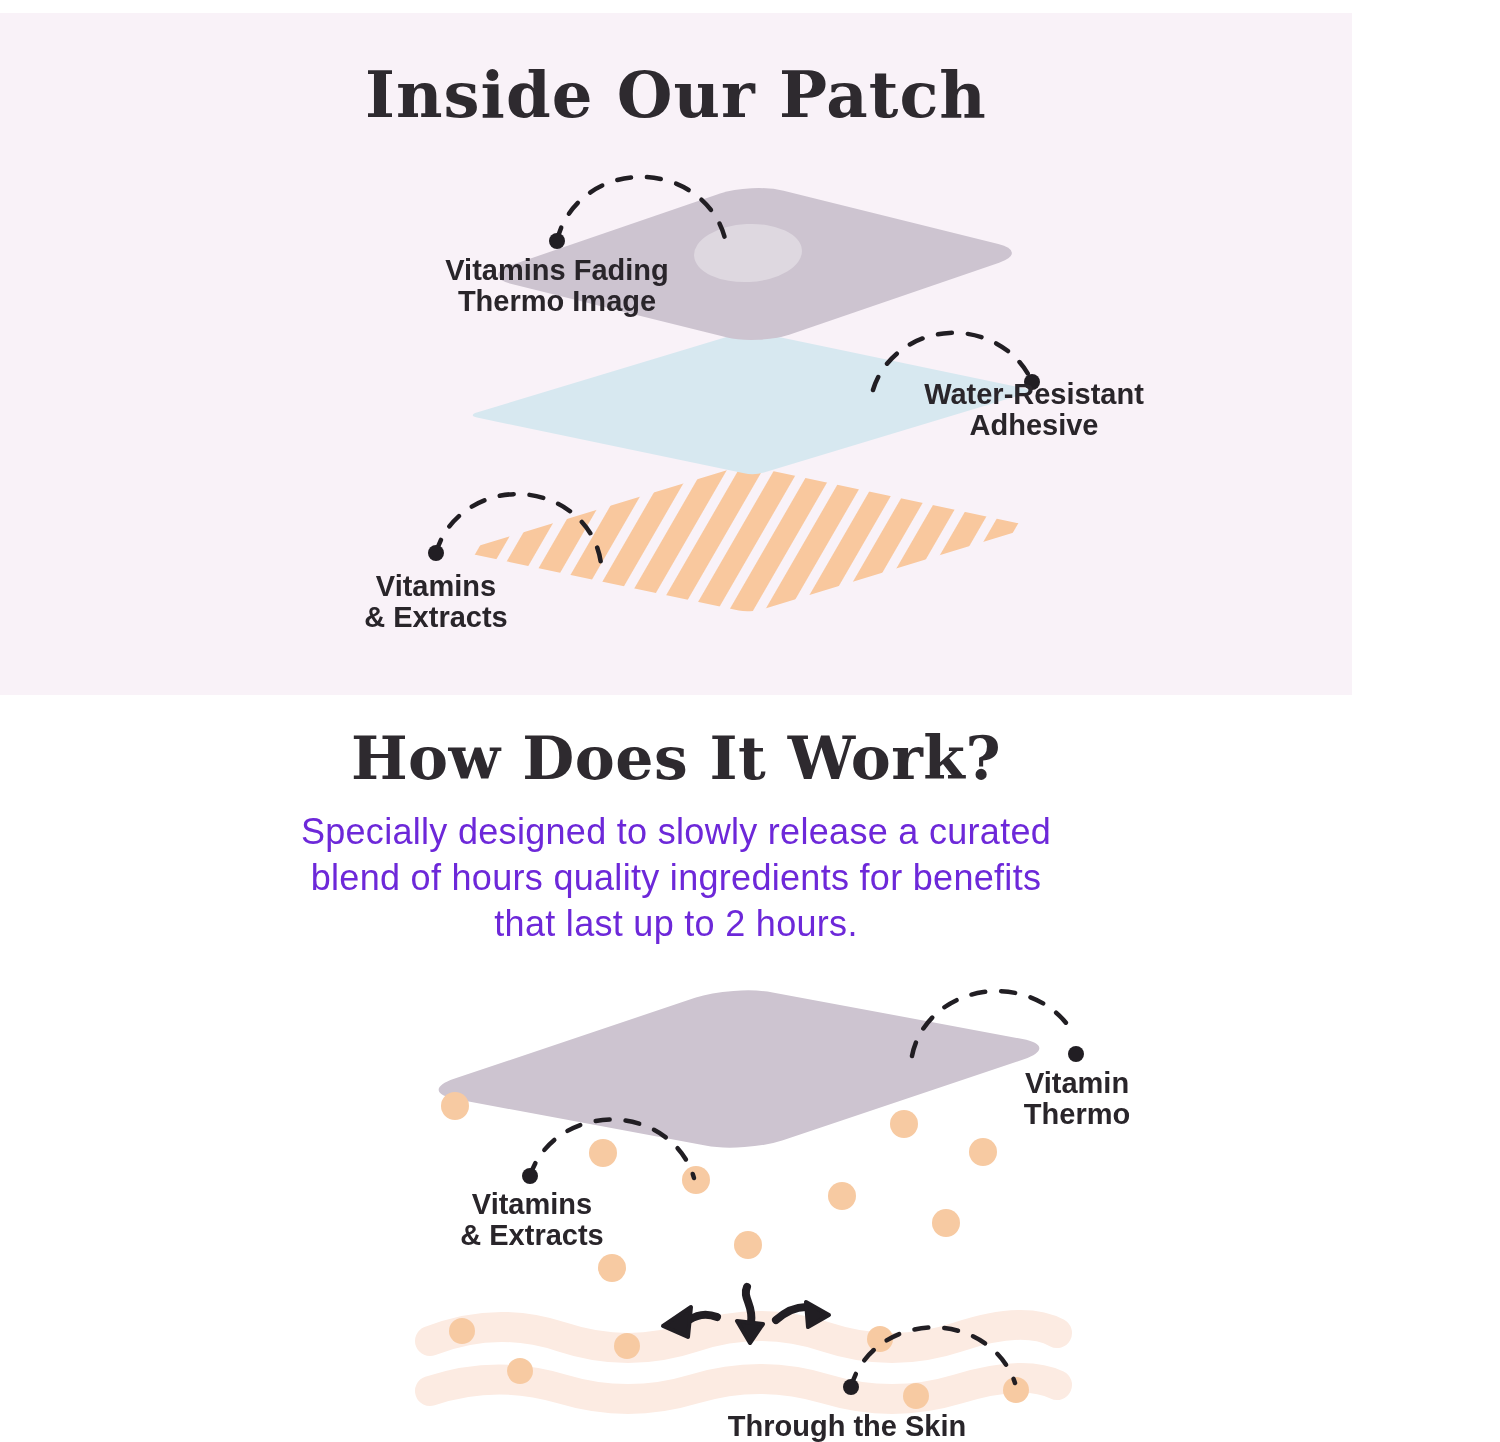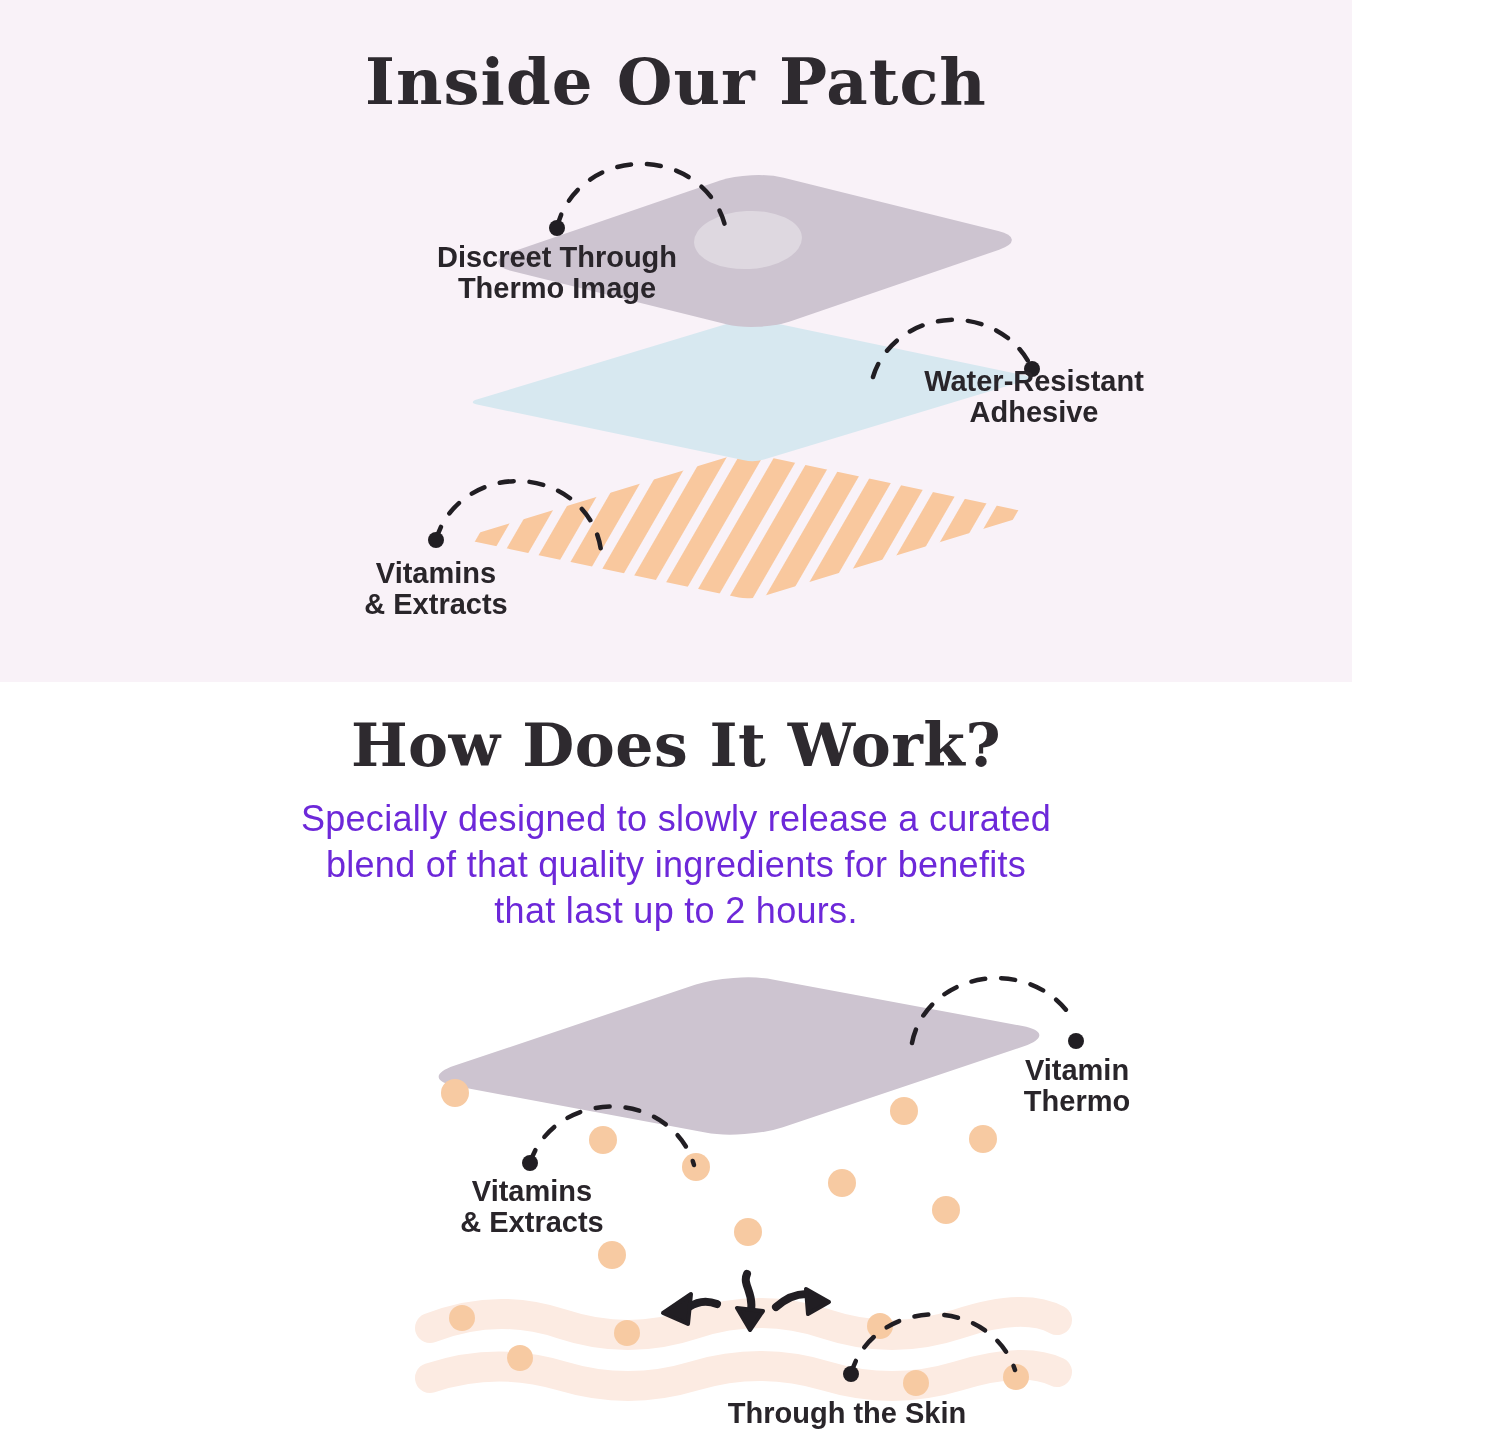--- a/index.html
+++ b/index.html
@@ -3,21 +3,21 @@
 <meta charset="utf-8">
 <style>
   html,body{margin:0;padding:0;background:#ffffff;}
   .canvas{
     position:relative;
     width:1500px;height:1442px;
     overflow:hidden;
     font-family:"Liberation Sans", sans-serif;
     color:var(--label-text,#29252a);
   }
-  section{position:absolute;left:0;width:1352px;overflow:hidden;}
+  section{position:absolute;left:0;width:1352px;overflow:hidden;margin-top:13px;}
   .top-section{top:0;height:682px;background:var(--background-top,#f9f2f8);}
   .bottom-section{top:682px;height:760px;background:var(--background-bottom,#ffffff);}
   .diagram-svg{position:absolute;left:0;top:0;}
   h1{
     position:absolute;left:0;width:100%;margin:0;
     text-align:center;
     font-family:"DejaVu Serif", serif;
     font-weight:700;
     color:var(--heading-text,#2e2a2f);
   }
@@ -83,21 +83,21 @@
       <path class="dash" d="M 873 377 A 84 78 0 0 1 1032 369"></path>
       <circle class="anchor" cx="1032" cy="369" r="8"></circle>
 
       <path class="dash" d="M 436 540 A 84 78 0 0 1 601 551"></path>
       <circle class="anchor" cx="436" cy="540" r="8"></circle>
     </svg>
 
     <h1 class="inside-title">Inside Our Patch</h1>
 
     <div class="callout" style="left:557px;top:273px">
-      <span>Discreet Through</span>
+      <span>Vitamins Fading</span>
       <span>Thermo Image</span>
     </div>
 
     <div class="callout" style="left:1034px;top:397px">
       <span>Water-Resistant</span>
       <span>Adhesive</span>
     </div>
 
     <div class="callout" style="left:436px;top:589px">
       <span>Vitamins</span>
@@ -155,21 +155,21 @@
       <circle class="anchor" cx="530" cy="481" r="8"></circle>
 
       <path class="dash" d="M 851 692 A 85 78 0 0 1 1015 688"></path>
       <circle class="anchor" cx="851" cy="692" r="8"></circle>
     </svg>
 
     <h1 class="how-title">How Does It Work?</h1>
 
     <p class="description">
       <span>Specially designed to slowly release a curated</span>
-      <span>blend of that quality ingredients for benefits</span>
+      <span>blend of hours quality ingredients for benefits</span>
       <span>that last up to 2 hours.</span>
     </p>
 
     <div class="callout" style="left:1077px;top:404px">
       <span>Vitamin</span>
       <span>Thermo</span>
     </div>
 
     <div class="callout" style="left:532px;top:525px">
       <span>Vitamins</span>

